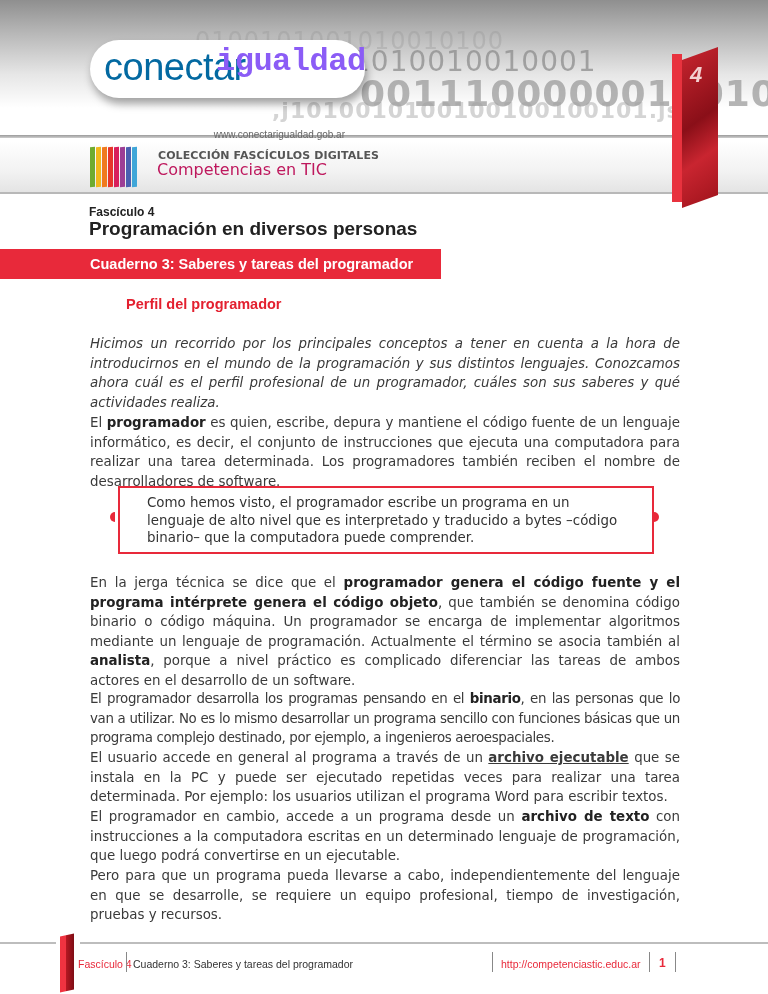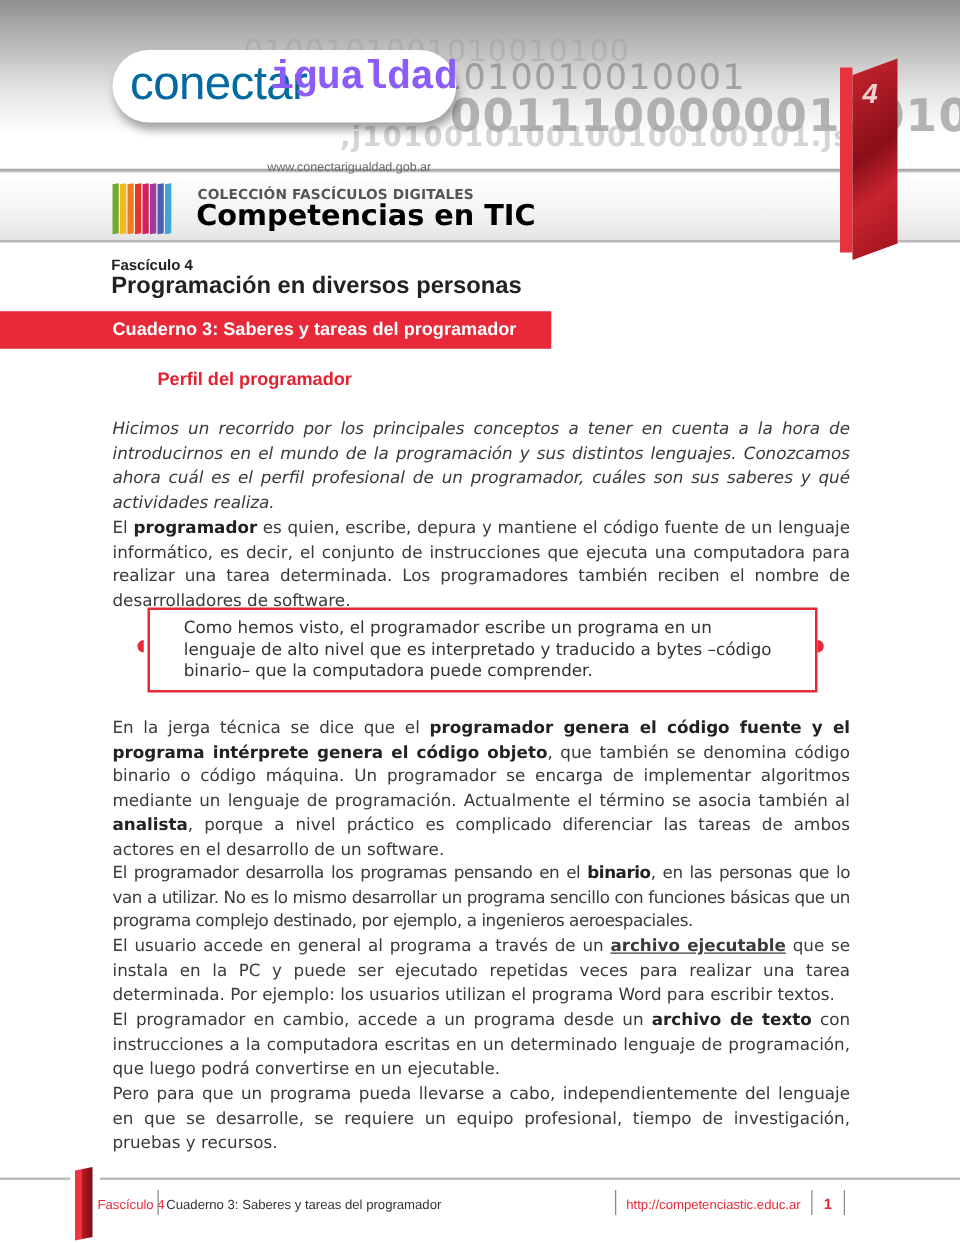--- a/index.html
+++ b/index.html
@@ -49,21 +49,21 @@
 
   
   .collection-bar {
     position: absolute; left: 0; top: 141px; width: 768px; height: 51px;
     background: linear-gradient(to bottom, #ffffff 0%, #f2f2f2 60%, #e4e4e4 100%);
     border-bottom: 2px solid #b8b8b8;
   }
   .books-icon { position: absolute; left: 90px; top: 147px; width: 54px; height: 40px; }
   .books-icon span { position: absolute; top: 0; width: 5px; height: 40px; transform: skewY(-8deg); }
   .collection-small { position: absolute; left: 158px; top: 149px; font-size: 11px; font-weight: bold; color: #555555; letter-spacing: 0.1px; }
-  .collection-big { position: absolute; left: 157px; top: 160px; font-size: 23px; font-weight: bold; color: #000000; }
+  .collection-big { position: absolute; left: 157px; top: 160px; font-size: 16px; font-weight: normal; color: #be185d; }
 
   
   .fasciculo { position: absolute; left: 89px; top: 205px; font-family: "Liberation Sans", sans-serif; font-weight: bold; font-size: 12px; color: #222222; }
   .page-title { position: absolute; left: 89px; top: 218px; font-family: "Liberation Sans", sans-serif; font-weight: bold; font-size: 19px; color: #222222; }
   .cuaderno-band {
     position: absolute; left: 0; top: 249px; width: 441px; height: 30px;
     background: #e8293a;
   }
   .cuaderno-band span { position: absolute; left: 90px; top: 7px; font-family: "Liberation Sans", sans-serif; font-weight: bold; font-size: 14.5px; color: #ffffff; }
   .section-title { position: absolute; left: 90px; top: 296px; font-family: "Liberation Sans", sans-serif; font-weight: bold; font-size: 14.5px; color: #e3202f; margin-left: 36px; }

